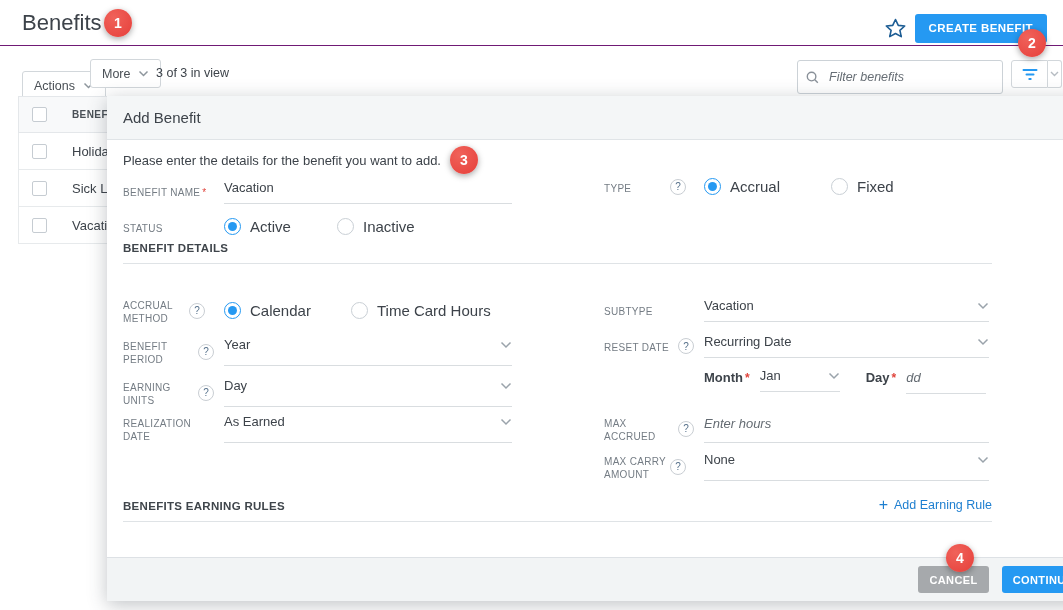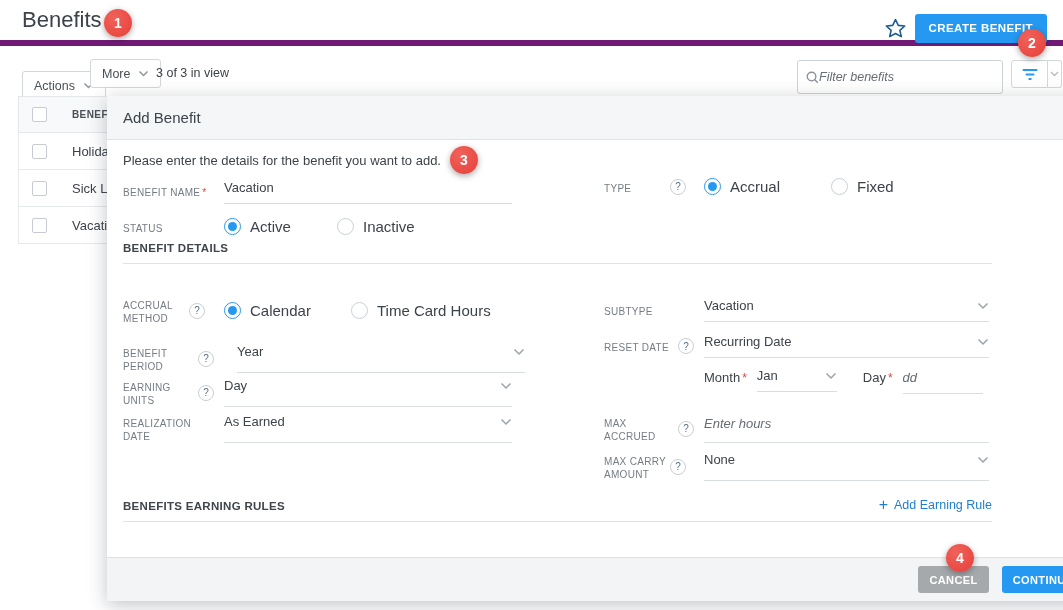--- a/index.html
+++ b/index.html
@@ -2,21 +2,21 @@
 <html><head>
 <meta charset="utf-8">
 <style>
   * { margin:0; padding:0; box-sizing:border-box; }
   html,body { width:1063px; height:610px; background:#fff;
     font-family:"Liberation Sans", sans-serif; color:#3d434a; overflow:hidden; }
   .screen { position:relative; width:1063px; height:610px; background:#fff; }
 
   
   .page-header { position:absolute; top:0; left:0; width:100%; height:46px;
-    border-bottom:6px solid #701a75; display:flex; align-items:center; background:#fff; }
+    border-bottom:1px solid #701a75; display:flex; align-items:center; background:#fff; }
   .page-title { font-size:22px; font-weight:400; color:#3d434a; margin-left:22px; }
   .header-right { position:absolute; right:16px; top:0; height:56px; display:flex; align-items:center; gap:8px; }
   .btn-primary { border:none; background:#2599f2; color:#fff; font-family:inherit;
     font-size:11.5px; font-weight:bold; letter-spacing:.4px; height:29px; padding:0 14px;
     border-radius:3px; cursor:pointer; }
   .star-btn { background:none; border:none; cursor:pointer; display:flex; align-items:center; }
 
   
   .marker { position:absolute; width:28px; height:28px; border-radius:50%;
     background:radial-gradient(circle at 35% 30%, #f0625a, #e63f3a); color:#fff;
@@ -24,21 +24,21 @@
     box-shadow:0 2px 6px rgba(0,0,0,.35); z-index:40; }
   .marker.inline { position:static; flex:0 0 28px; }
 
   
   .toolbar { position:absolute; top:46px; left:0; width:100%; height:50px; background:#fff; }
   .tb-btn { position:absolute; top:13px; height:29px; background:#fff; border:1px solid #d2d7db;
     border-radius:3px; font-family:inherit; font-size:12.5px; color:#494f55; display:flex;
     align-items:center; gap:8px; padding:0 11px; cursor:pointer; }
   .tb-count { position:absolute; top:20px; left:156px; font-size:12.5px; color:#3d434a; }
   .search-box { position:absolute; top:14px; left:797px; width:206px; height:34px;
-    border:1px solid #ccd2d7; border-radius:3px; display:flex; align-items:center; padding:0 8px; gap:0; background:#fff; }
+    border:1px solid #ccd2d7; border-radius:3px; display:flex; align-items:center; padding:0 8px; gap:10px; background:#fff; }
   .search-box input { border:none; outline:none; flex:1; font-family:inherit; font-size:12.5px;
     color:#3d434a; background:transparent; }
   .search-box input::placeholder { color:#676e75; font-style:italic; }
   .filter-group { position:absolute; top:14px; left:1011px; height:28px; display:flex; }
   .filter-btn { width:37px; height:28px; background:#fff; border:1px solid #d2d7db;
     border-radius:3px 0 0 3px; display:flex; align-items:center; justify-content:center; cursor:pointer; }
   .filter-dd { width:14px; height:28px; background:#fff; border:1px solid #d2d7db; border-left:none;
     border-radius:0 3px 3px 0; display:flex; align-items:center; justify-content:center; cursor:pointer; padding:0; }
 
   
@@ -89,21 +89,21 @@
 
   .radio-group { display:flex; align-items:center; }
   .radio-item { display:flex; align-items:center; gap:9px; width:127px; cursor:pointer; }
   .radio { width:17px; height:17px; border:1px solid #c9cfd5; border-radius:50%; flex:0 0 17px;
     display:flex; align-items:center; justify-content:center; background:#fff; }
   .radio.sel { border-color:#2599f2; }
   .radio.sel::after { content:""; width:9px; height:9px; border-radius:50%; background:#2599f2; }
   .radio-item .rlbl { font-size:15px; color:#3d434a; white-space:nowrap; }
 
   .monthday { position:absolute; left:597px; width:285px; display:flex; align-items:flex-start; }
-  .md-lbl { font-size:13px; color:#3d434a; padding-top:2px; }
+  .md-lbl { font-size:13px; color:#3d434a; padding-top:2px;font-weight:bold; }
   .md-sel { width:80px; margin-left:10px; }
   .md-inp { width:80px; margin-left:10px; }
   .monthday .gap { width:26px; }
 
   .m-footer { position:absolute; left:0; right:0; bottom:0; height:44px; background:#f2f4f5;
     border-top:1px solid #dde1e5; display:flex; align-items:center; justify-content:flex-end; gap:13px; padding-right:16px; }
   .btn-cancel { width:71px; height:27px; background:#a6a9ac; border:none; border-radius:3px;
     color:#fff; font-family:inherit; font-size:11px; font-weight:bold; letter-spacing:.4px; cursor:pointer; }
   .btn-continue { width:82px; height:27px; background:#2599f2; border:none; border-radius:3px;
     color:#fff; font-family:inherit; font-size:11px; font-weight:bold; letter-spacing:.4px; cursor:pointer; }
@@ -250,21 +250,21 @@
           <span class="radio sel"></span>
           <span class="rlbl">Calendar</span>
         </span>
         <span class="radio-item">
           <span class="radio"></span>
           <span class="rlbl">Time Card Hours</span>
         </span>
       </div>
     </div>
 
-    <div class="frow left" style="top:248px;gap:13px;">
+    <div class="frow left" style="top:241px;">
       <div class="flabel">
         <span class="lbl">BENEFIT PERIOD</span>
         <span class="help">?</span>
       </div>
       <div class="select">
         <span class="val">Year</span>
         <svg class="chev" width="12" height="8">
             <path d="M1.5 1.5l4.5 4.5 4.5-4.5" stroke="#9aa3ab" stroke-width="1.5" fill="none"></path>
           </svg>
       </div>

